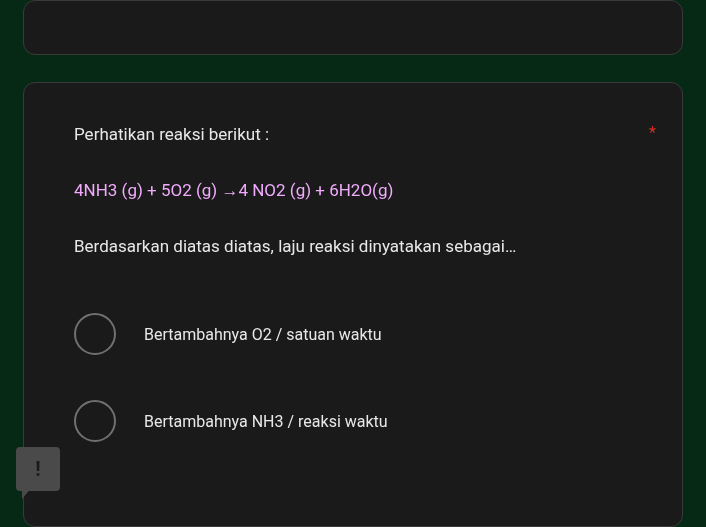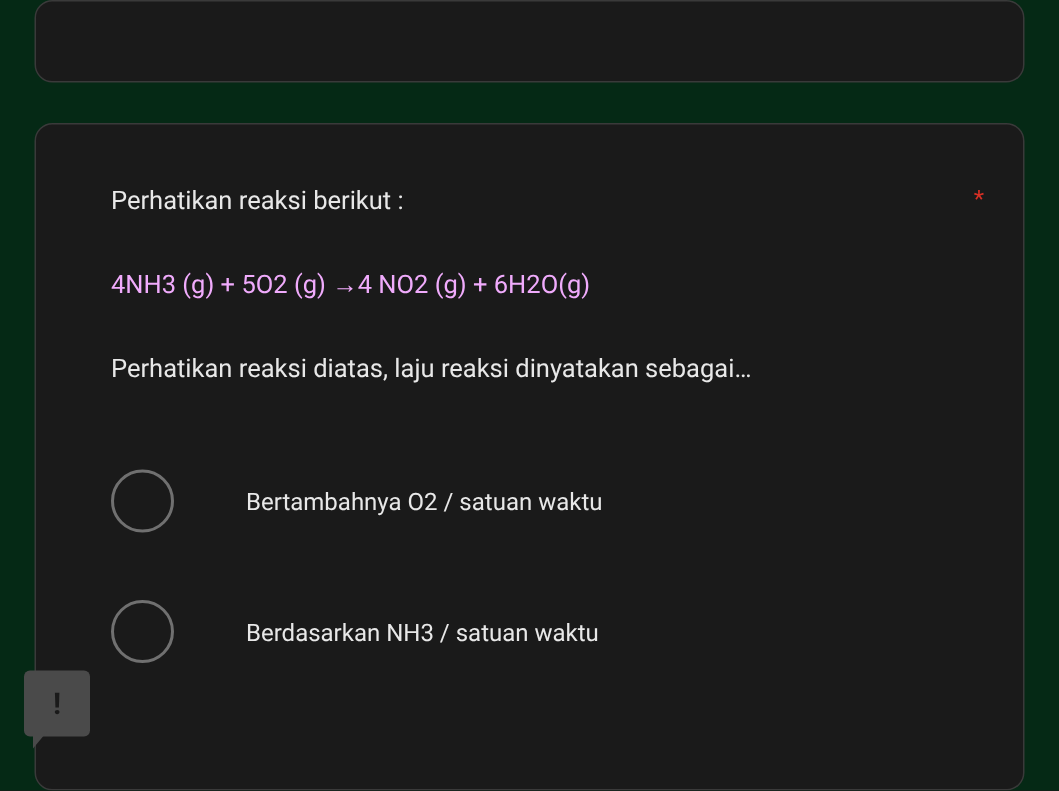--- a/index.html
+++ b/index.html
@@ -64,21 +64,20 @@
       color: #e8e8e8;
       font-size: 17px;
       line-height: 1.4;
       margin-bottom: 55px;
     }
     
     .option-row {
       display: flex;
       align-items: center;
       margin-bottom: 45px;
-      gap: 20px;
     }
     
     .radio-button {
       width: 42px;
       height: 42px;
       border: 2.5px solid #707070;
       border-radius: 50%;
       margin-right: 28px;
       background: transparent;
       cursor: pointer;
@@ -130,29 +129,29 @@
 
 <div class="card card-main">
 
   <div class="question-header">
     <span class="question-text">Perhatikan reaksi berikut :</span>
     <span class="required-asterisk">*</span>
   </div>
 
   <div class="equation-text">4NH3 (g) + 5O2 (g) →4 NO2 (g) + 6H2O(g)</div>
 
-  <div class="description-text">Perhatikan reaksi diatas, laju reaksi dinyatakan sebagai…</div>
+  <div class="description-text">Berdasarkan diatas diatas, laju reaksi dinyatakan sebagai…</div>
 
   <div class="option-row">
     <div class="radio-button"></div>
     <span class="option-label">Bertambahnya O2 / satuan waktu</span>
   </div>
 
   <div class="option-row">
     <div class="radio-button"></div>
-    <span class="option-label">Berdasarkan NH3 / satuan waktu</span>
+    <span class="option-label">Bertambahnya NH3 / reaksi waktu</span>
   </div>
 
 </div>
 
 <div class="feedback-button">
   <span class="feedback-icon-inner">!</span>
 </div>
 
 </body></html>

